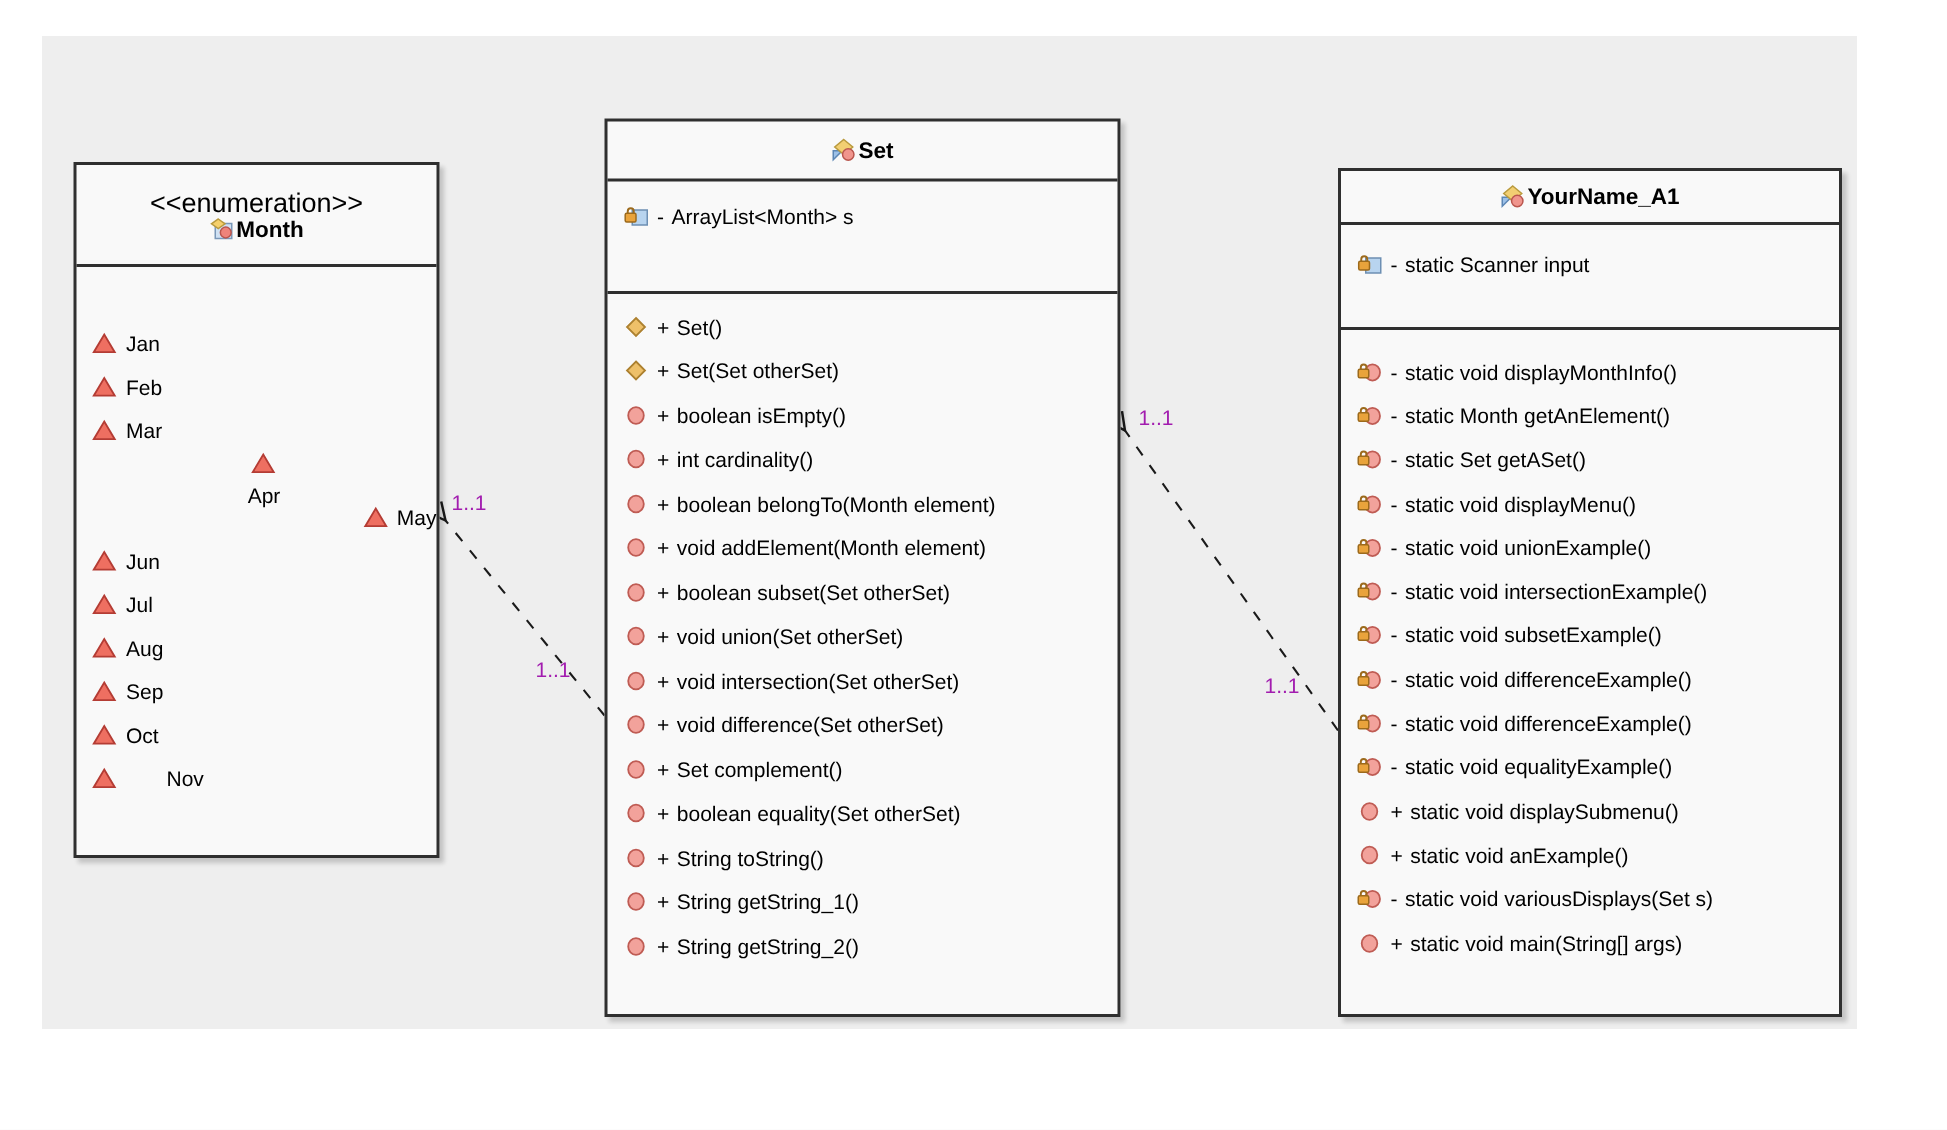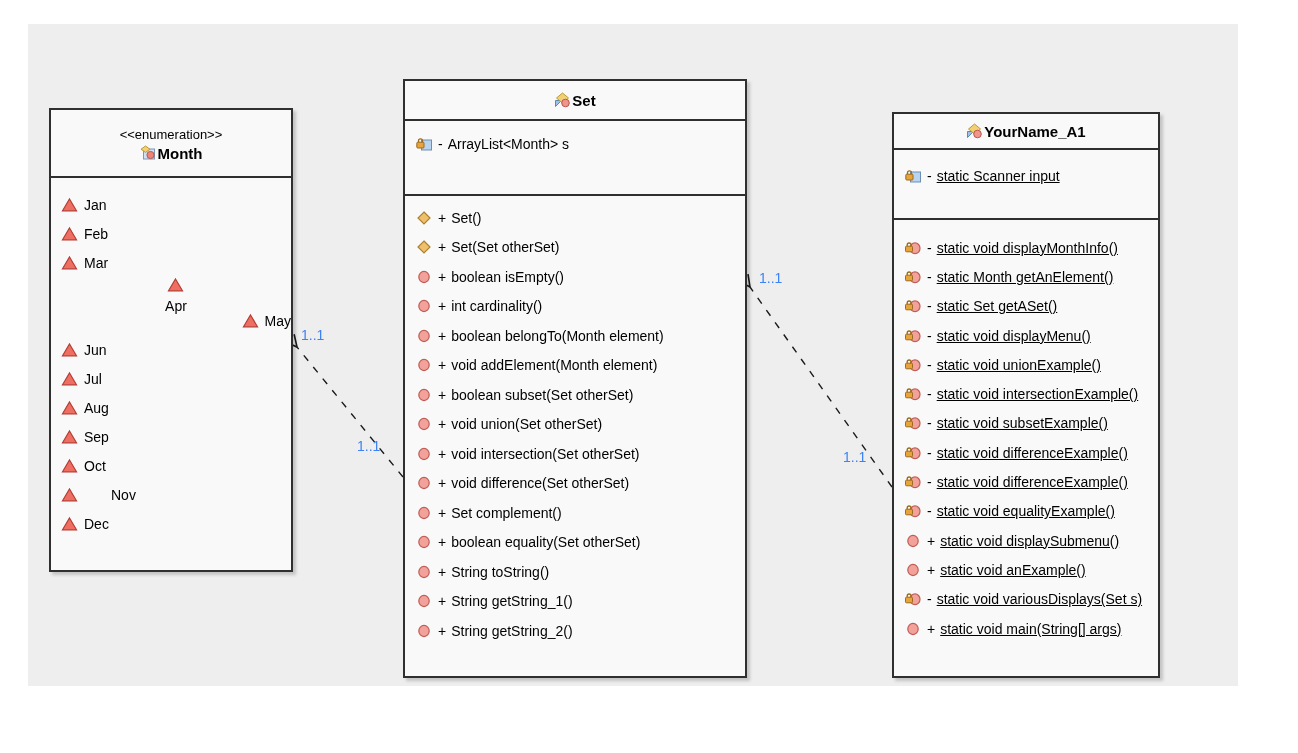--- a/index.html
+++ b/index.html
@@ -6,34 +6,34 @@
   .canvas{position:relative;width:1298px;height:753px;background:#ffffff;overflow:hidden;
           font-family:"Liberation Sans",sans-serif;color:#000;}
   .panel{position:absolute;left:28px;top:24px;width:1210px;height:662px;background:#eeeeee;}
   .edges{position:absolute;left:0;top:0;width:1298px;height:753px;pointer-events:none;}
   .dep{stroke:#1a1a1a;stroke-width:1.4;stroke-dasharray:7 8;fill:none;}
 
   .uml-class{position:absolute;background:#f9f9f9;border:2px solid #2f2f2f;
              box-shadow:3px 3px 3px rgba(0,0,0,0.18);box-sizing:border-box;}
   .class-header{border-bottom:2px solid #2f2f2f;display:flex;flex-direction:column;
                 align-items:center;justify-content:center;box-sizing:border-box;}
-  .stereotype{font-size:13px;line-height:20px;}
+  .stereotype{font-size:18px;line-height:20px;}
   .title-line{display:flex;align-items:center;gap:1px;}
   .title{font-size:15px;font-weight:bold;}
   .hicon{width:17px;height:16px;display:inline-flex;}
 
   .section{box-sizing:border-box;}
   .fields-section{border-bottom:2px solid #2f2f2f;}
   .member-row{display:flex;align-items:center;height:29px;padding-left:10px;gap:5px;
               font-size:14px;white-space:nowrap;}
   .m-icon{width:18px;height:16px;display:inline-flex;flex:0 0 auto;}
   .m-sign{flex:0 0 auto;}
-  .m-text.static{text-decoration:underline;}
-
-  .mult{position:absolute;font-size:14px;color:#3b82f6;}
+  .m-text.static{}
+
+  .mult{position:absolute;font-size:14px;color:#a21caf;}
 </style>
 </head>
 <body>
 
 <div class="canvas">
   <div class="panel"></div>
 
   <svg class="edges">
     <defs>
       <marker id="arrowOpen" viewBox="0 0 12 12" refX="1" refY="6" markerWidth="14" markerHeight="14" markerUnits="userSpaceOnUse" orient="auto">
@@ -56,21 +56,21 @@
         <span class="hicon">
             <svg width="17" height="16" viewBox="0 0 17 16">
               <rect x="3.5" y="4" width="11" height="10" fill="#cfe1f3" stroke="#7a97b8"></rect>
               <path d="M5.5 1 L10 4.2 L5.5 7.4 L1 4.2 Z" fill="#f5d06c" stroke="#b99a3e"></path>
               <circle cx="10.5" cy="10" r="3.6" fill="#ee837a" stroke="#b9564e"></circle>
             </svg>
           </span>
         <span class="title">Month</span>
       </div>
     </div>
-    <div class="section" style="padding-top:12px;">
+    <div class="section" style="padding-top:24px;margin-top:12px;">
         <div class="member-row" style="height: 29px;">
           <span class="m-icon">
             <svg width="18" height="16" viewBox="0 0 18 16">
               <path d="M8.5 2 L15.5 13.8 L1.5 13.8 Z" fill="#ee6f61" stroke="#b43c34" stroke-width="1.2"></path>
             </svg>
           </span>
           <span class="m-text">Jan</span>
         </div>
         <div class="member-row" style="height: 29px;">
           <span class="m-icon">
@@ -144,28 +144,20 @@
           </span>
           <span class="m-text">Oct</span>
         </div>
         <div class="member-row" style="height: 29px; gap: 32px;">
           <span class="m-icon">
             <svg width="18" height="16" viewBox="0 0 18 16">
               <path d="M8.5 2 L15.5 13.8 L1.5 13.8 Z" fill="#ee6f61" stroke="#b43c34" stroke-width="1.2"></path>
             </svg>
           </span>
           <span class="m-text">Nov</span>
-        </div>
-        <div class="member-row" style="height: 29px;">
-          <span class="m-icon">
-            <svg width="18" height="16" viewBox="0 0 18 16">
-              <path d="M8.5 2 L15.5 13.8 L1.5 13.8 Z" fill="#ee6f61" stroke="#b43c34" stroke-width="1.2"></path>
-            </svg>
-          </span>
-          <span class="m-text">Dec</span>
         </div>
       </div>
   </div>
 
   <div class="uml-class" style="left:403px;top:79px;width:344px;height:599px;">
     <div class="class-header" style="height:40px;">
       <div class="title-line">
         <span class="hicon">
             <svg width="17" height="16" viewBox="0 0 17 16">
               <path d="M1.5 14.5 L1.5 8.5 L7.5 8.5 Z" fill="#9dc1e8" stroke="#5d87b5"></path>
@@ -321,21 +313,21 @@
             <svg width="18" height="16" viewBox="0 0 18 16">
               <ellipse cx="9" cy="8" rx="5.2" ry="5.6" fill="#f2a29b" stroke="#bf5c54" stroke-width="1.2"></ellipse>
             </svg>
           </span>
           <span class="m-sign">+</span>
           <span class="m-text">String getString_2()</span>
         </div>
       </div>
   </div>
 
-  <div class="uml-class" style="left:892px;top:112px;width:268px;height:566px;">
+  <div class="uml-class" style="left:892px;top:112px;width:336px;height:566px;">
     <div class="class-header" style="height:36px;">
       <div class="title-line">
         <span class="hicon">
             <svg width="17" height="16" viewBox="0 0 17 16">
               <path d="M1.5 14.5 L1.5 8.5 L7.5 8.5 Z" fill="#9dc1e8" stroke="#5d87b5"></path>
               <path d="M8.5 1 L14.5 6 L8.5 11 L2.5 6 Z" fill="#f2cf72" stroke="#b99a3e"></path>
               <circle cx="11.5" cy="11" r="3.8" fill="#f0958d" stroke="#b9564e"></circle>
             </svg>
           </span>
         <span class="title">YourName_A1</span>

